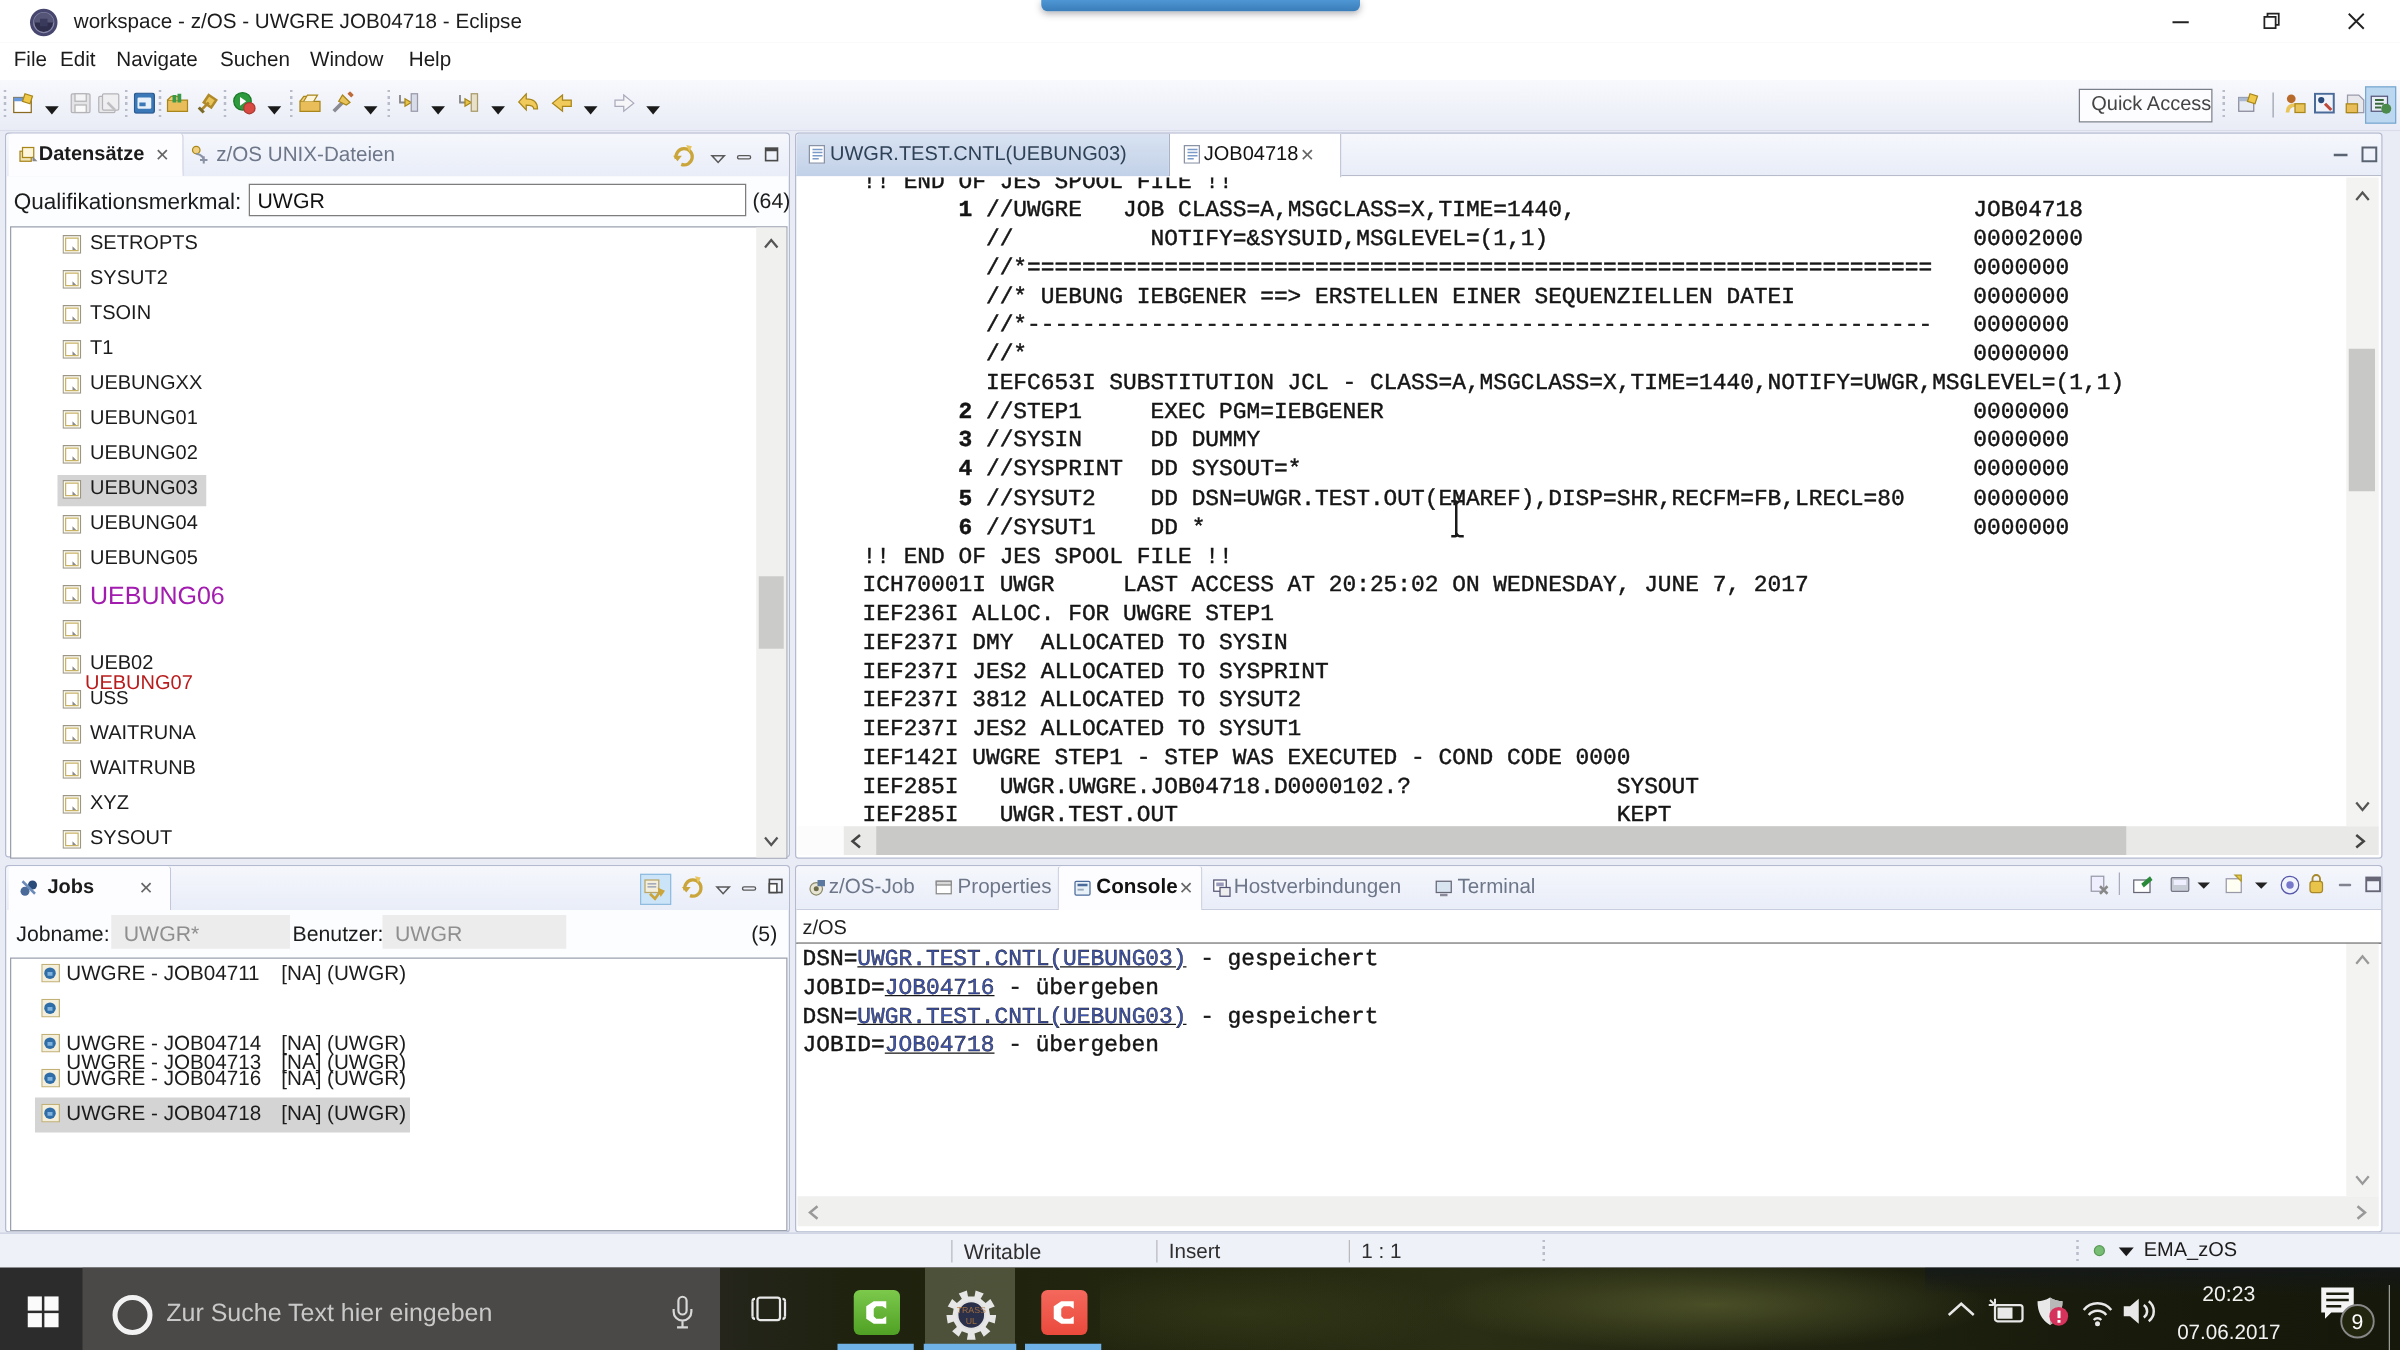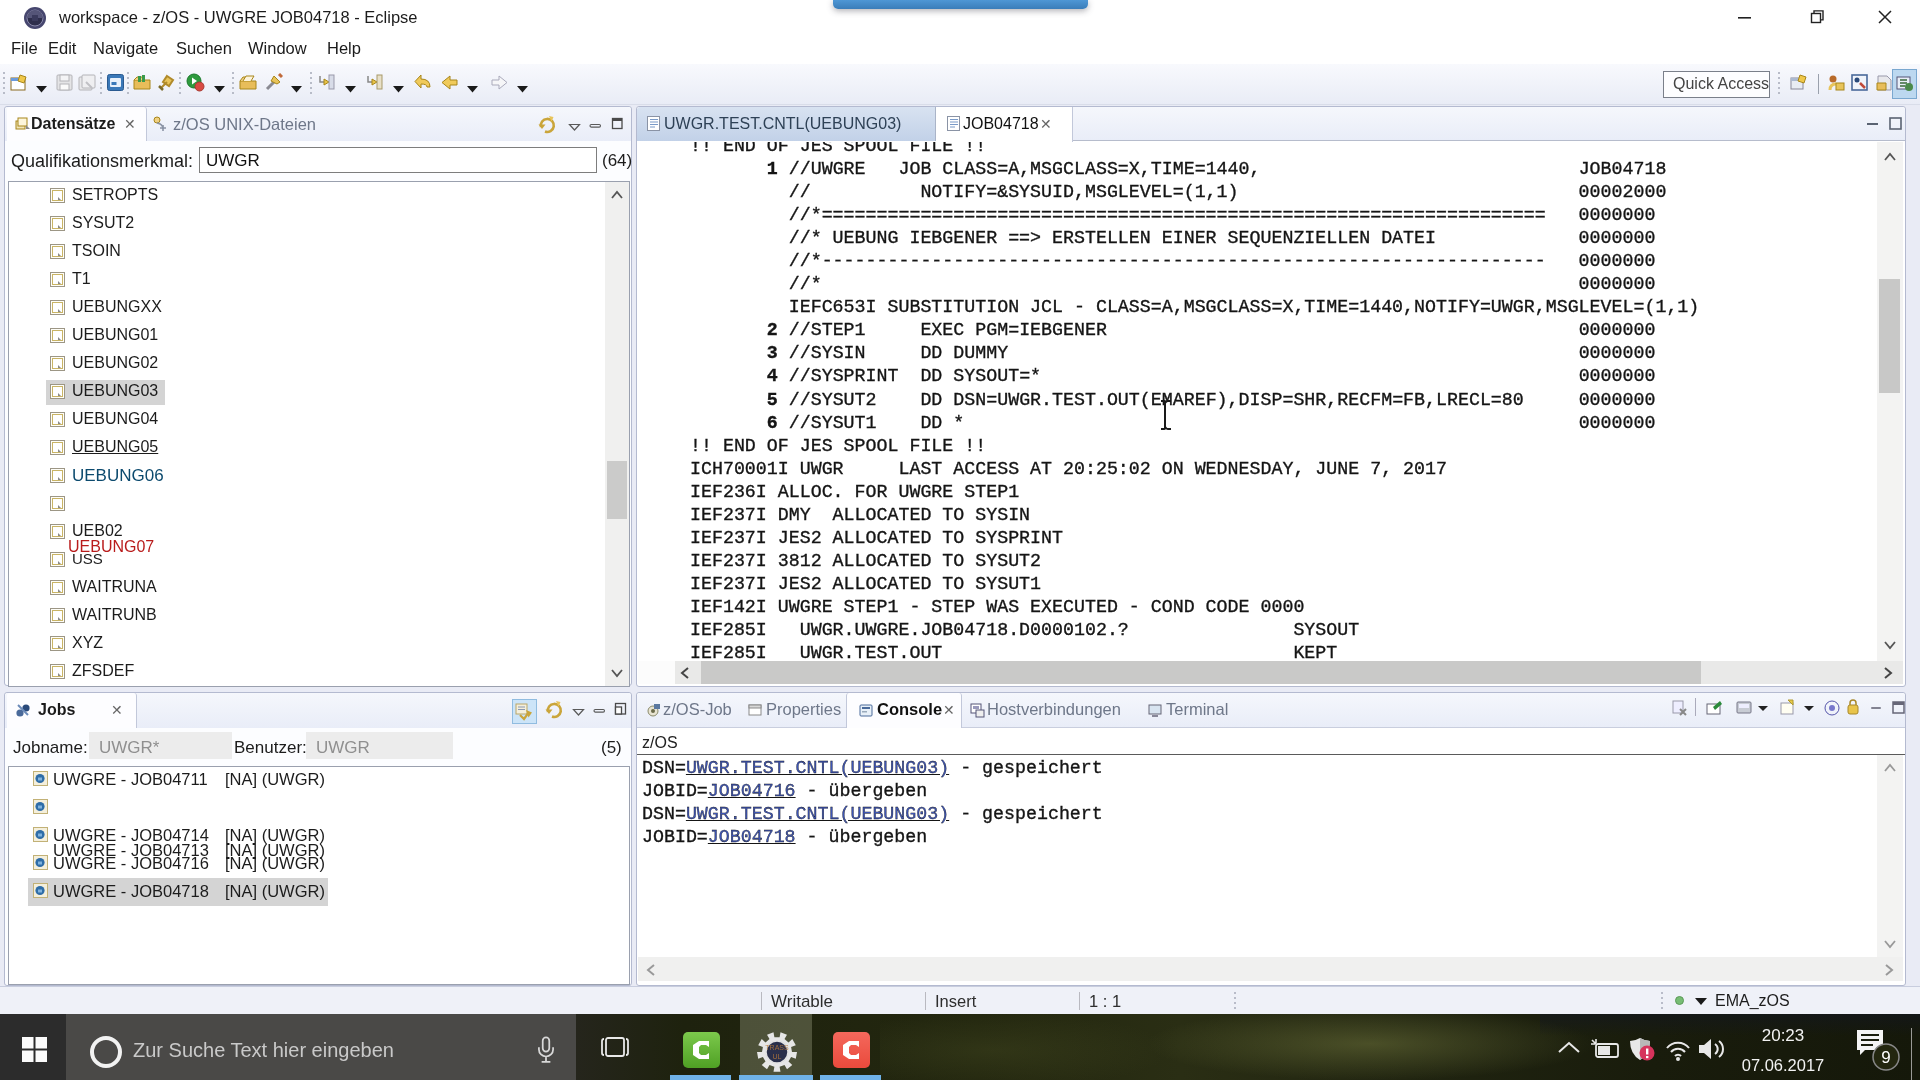--- a/index.html
+++ b/index.html
@@ -258,27 +258,27 @@
       <rect x="0.5" y="0.5" width="14" height="14" fill="#fffef8" stroke="#9c9685"></rect>
       <rect x="2.5" y="2.5" width="10" height="10" fill="#fff" stroke="#c9b465"></rect>
       <path d="M8 9 l3 3 h-3 z" fill="#8a8a8a"></path>
     </svg>
 <div style="position:absolute;left:64px;top:228px;font-size:16px;color:#1c1c1c;">UEBUNG04</div>
 <svg style="position:absolute;left:42px;top:258px;" width="15" height="15" viewBox="0 0 15 15">
       <rect x="0.5" y="0.5" width="14" height="14" fill="#fffef8" stroke="#9c9685"></rect>
       <rect x="2.5" y="2.5" width="10" height="10" fill="#fff" stroke="#c9b465"></rect>
       <path d="M8 9 l3 3 h-3 z" fill="#8a8a8a"></path>
     </svg>
-<div style="position:absolute;left:64px;top:256px;font-size:16px;color:#1c1c1c;text-decoration:underline;">UEBUNG05</div>
+<div style="position:absolute;left:64px;top:256px;font-size:16px;color:#1c1c1c;">UEBUNG05</div>
 <svg style="position:absolute;left:42px;top:286px;" width="15" height="15" viewBox="0 0 15 15">
       <rect x="0.5" y="0.5" width="14" height="14" fill="#fffef8" stroke="#9c9685"></rect>
       <rect x="2.5" y="2.5" width="10" height="10" fill="#fff" stroke="#c9b465"></rect>
       <path d="M8 9 l3 3 h-3 z" fill="#8a8a8a"></path>
     </svg>
-<div style="position:absolute;left:64px;top:284px;font-size:17px;color:#0c4a6e;">UEBUNG06</div>
+<div style="position:absolute;left:64px;top:284px;font-size:20px;color:#a21caf;">UEBUNG06</div>
 <svg style="position:absolute;left:42px;top:314px;" width="15" height="15" viewBox="0 0 15 15">
       <rect x="0.5" y="0.5" width="14" height="14" fill="#fffef8" stroke="#9c9685"></rect>
       <rect x="2.5" y="2.5" width="10" height="10" fill="#fff" stroke="#c9b465"></rect>
       <path d="M8 9 l3 3 h-3 z" fill="#8a8a8a"></path>
     </svg>
 <div style="position:absolute;left:60px;top:312px;font-size:16px;color:#b91c1c;margin-top:44px;">UEBUNG07</div>
 <svg style="position:absolute;left:42px;top:342px;" width="15" height="15" viewBox="0 0 15 15">
       <rect x="0.5" y="0.5" width="14" height="14" fill="#fffef8" stroke="#9c9685"></rect>
       <rect x="2.5" y="2.5" width="10" height="10" fill="#fff" stroke="#c9b465"></rect>
       <path d="M8 9 l3 3 h-3 z" fill="#8a8a8a"></path>
@@ -306,21 +306,21 @@
       <rect x="0.5" y="0.5" width="14" height="14" fill="#fffef8" stroke="#9c9685"></rect>
       <rect x="2.5" y="2.5" width="10" height="10" fill="#fff" stroke="#c9b465"></rect>
       <path d="M8 9 l3 3 h-3 z" fill="#8a8a8a"></path>
     </svg>
 <div style="position:absolute;left:64px;top:452px;font-size:16px;color:#1c1c1c;">XYZ</div>
 <svg style="position:absolute;left:42px;top:482px;" width="15" height="15" viewBox="0 0 15 15">
       <rect x="0.5" y="0.5" width="14" height="14" fill="#fffef8" stroke="#9c9685"></rect>
       <rect x="2.5" y="2.5" width="10" height="10" fill="#fff" stroke="#c9b465"></rect>
       <path d="M8 9 l3 3 h-3 z" fill="#8a8a8a"></path>
     </svg>
-<div style="position:absolute;left:64px;top:480px;font-size:16px;color:#1c1c1c;">ZFSDEF</div>
+<div style="position:absolute;left:64px;top:480px;font-size:16px;color:#1c1c1c;">SYSOUT</div>
   </div>
   <div class="abs" style="left:600px;top:75px;width:24px;height:504px;background:#f0f0ef;">
     <svg class="abs" style="left:5px;top:8px;" width="14" height="10">
         <path d="M2 8 L7 2 L12 8" stroke="#555" stroke-width="1.8" fill="none"></path>
       </svg>
     <div class="abs" style="left:2px;top:279px;width:20px;height:58px;background:#cbcbca;"></div>
     <svg class="abs" style="left:5px;top:486px;" width="14" height="10">
         <path d="M2 2 L7 8 L12 2" stroke="#555" stroke-width="1.8" fill="none"></path>
       </svg>
   </div>

